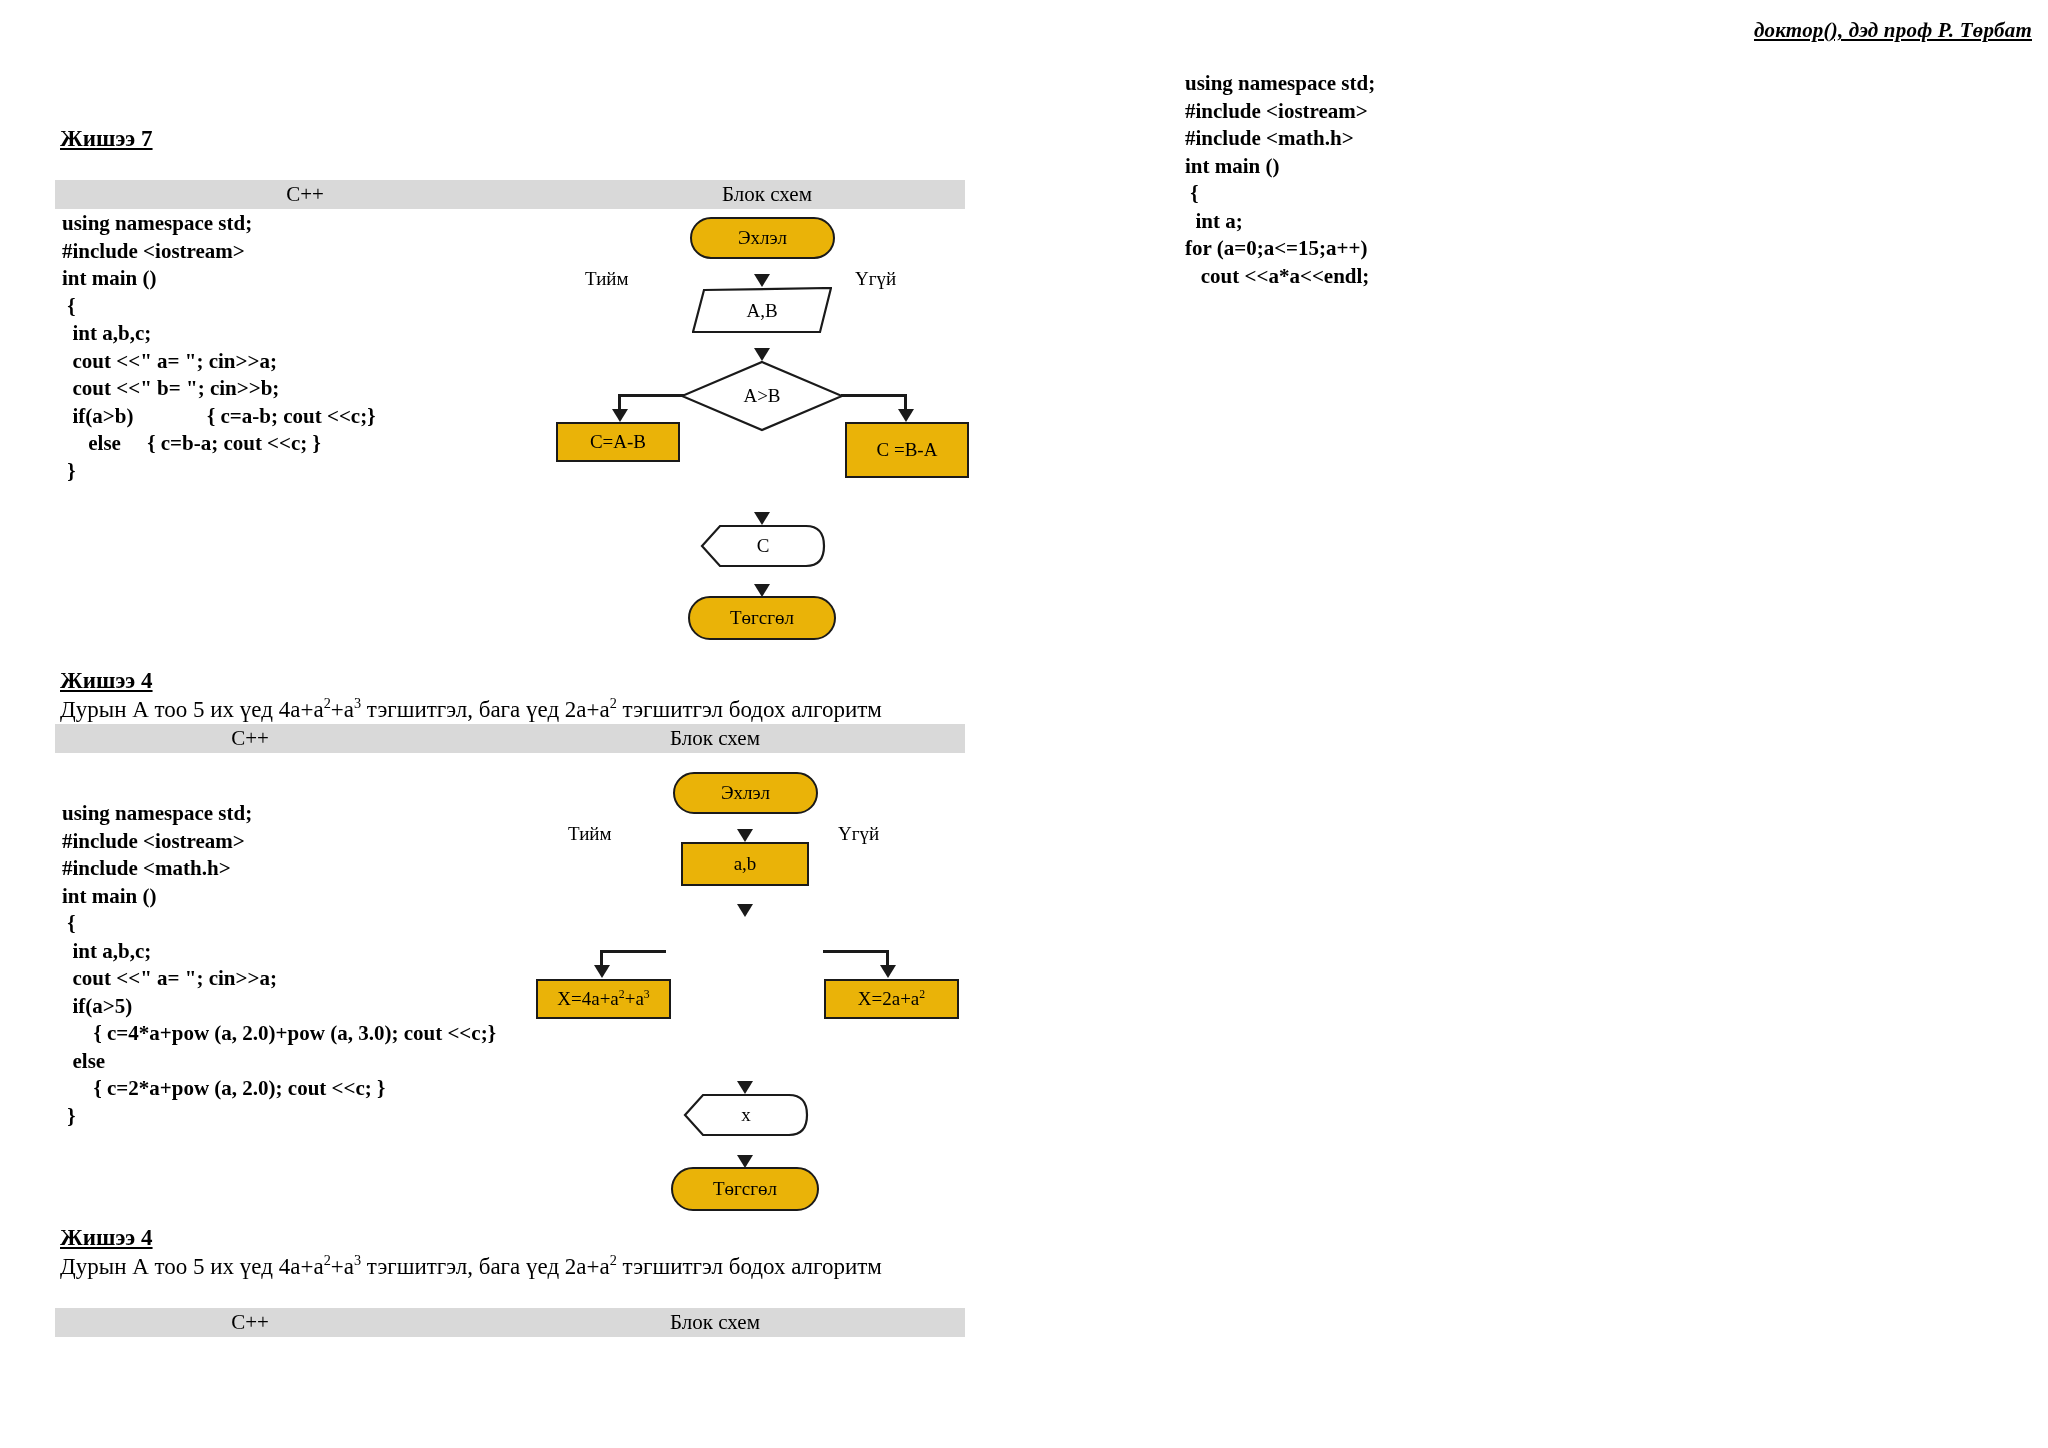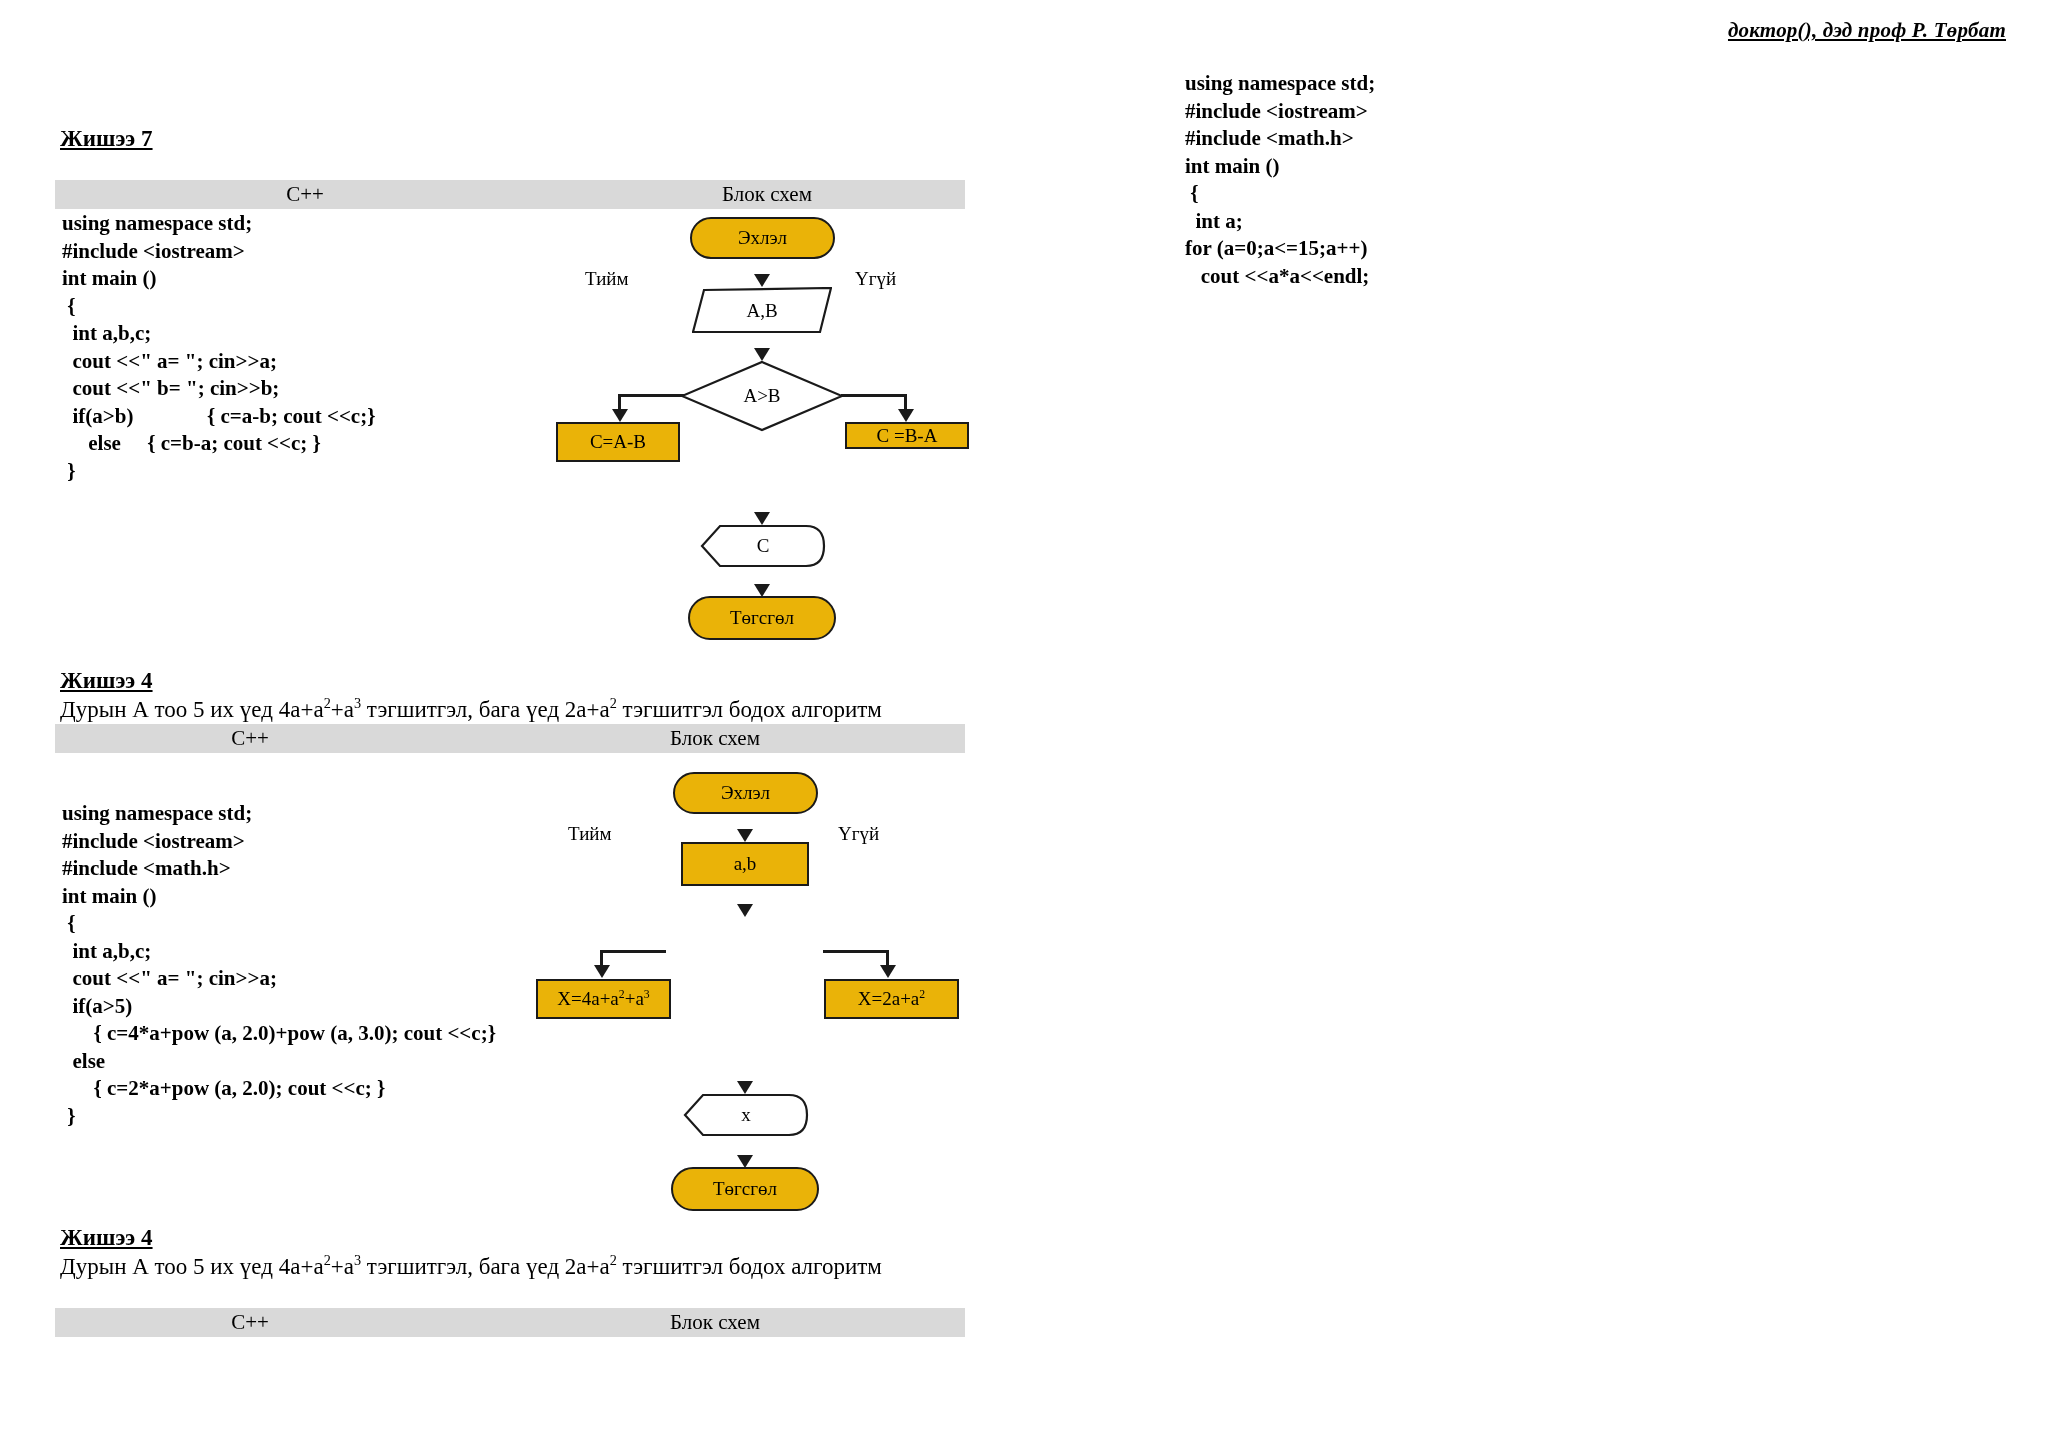--- a/index.html
+++ b/index.html
@@ -8,21 +8,21 @@
     background:#ffffff;
     font-family:"Liberation Serif","DejaVu Serif",serif;
     color:#000000;
     position:relative;
     overflow:hidden;
   }
   .page{position:absolute;inset:0;}
 
   
   .doc-header{
-    position:absolute;top:18px;right:42px;
+    position:absolute;top:18px;right:16px;
     font-family:"Liberation Serif","DejaVu Serif",serif;
     font-size:21px;font-weight:bold;font-style:italic;
     text-decoration:underline;
     letter-spacing:.2px;
     white-space:nowrap;
   }
 
   
   .ex-title{
     font-size:23px;font-weight:bold;text-decoration:underline;
@@ -150,21 +150,21 @@
     <div class="thickline" style="left:58px;top:194px;width:3px;height:20px;"></div>
     <div class="arrow" style="left:52px;top:209px;"></div>
 
     <div class="thickline" style="left:281px;top:194px;width:66px;height:3px;"></div>
     <div class="thickline" style="left:344px;top:194px;width:3px;height:20px;"></div>
     <div class="arrow" style="left:338px;top:209px;"></div>
 
     <div class="node rect" style="left:-4px;top:222px;width:124px;height:40px;">
       <span>C=A-B</span>
     </div>
-    <div class="node rect" style="left:285px;top:222px;width:124px;height:27px;">
+    <div class="node rect" style="left:285px;top:222px;width:124px;height:56px;">
       <span>C =B-A</span>
     </div>
 
     <div class="vline" style="left:57px;top:262px;height:36px;"></div>
     <div class="vline" style="left:346px;top:262px;height:36px;"></div>
     <div class="hline" style="left:57px;top:296px;width:291px;"></div>
     <div class="vline" style="left:201px;top:296px;height:20px;"></div>
     <div class="arrow" style="left:194px;top:312px;"></div>
 
     <div class="shape-wrap" style="left:140px;top:324px;width:126px;height:44px;">

